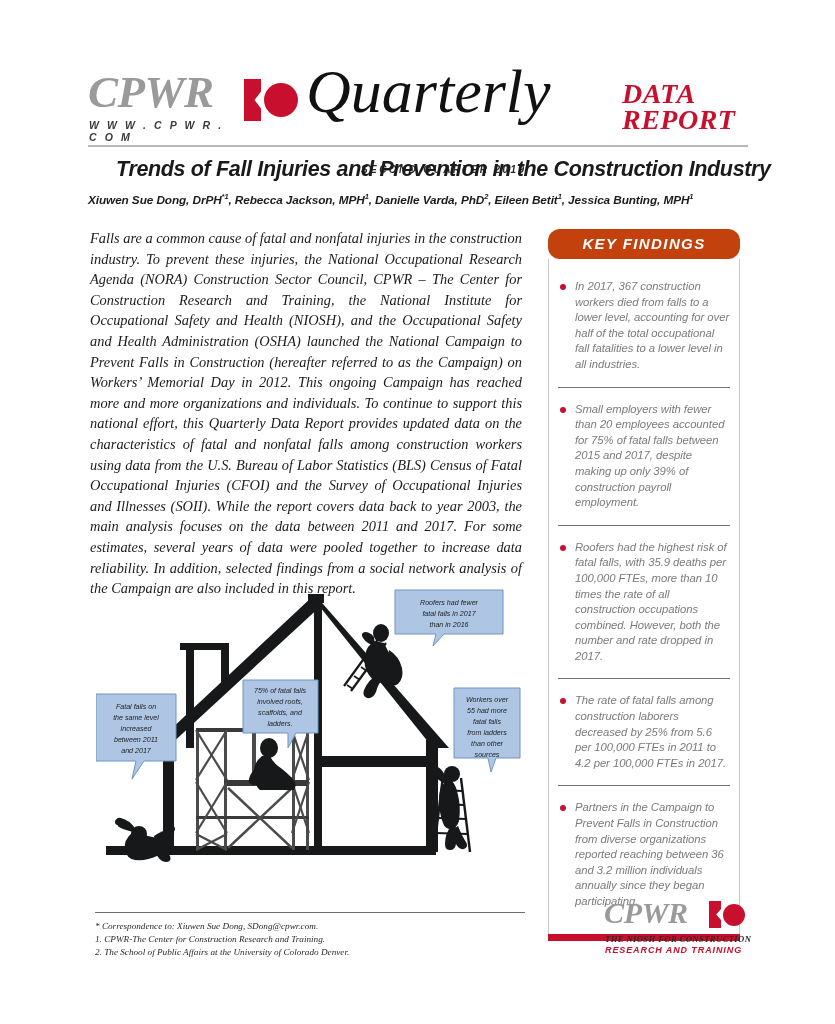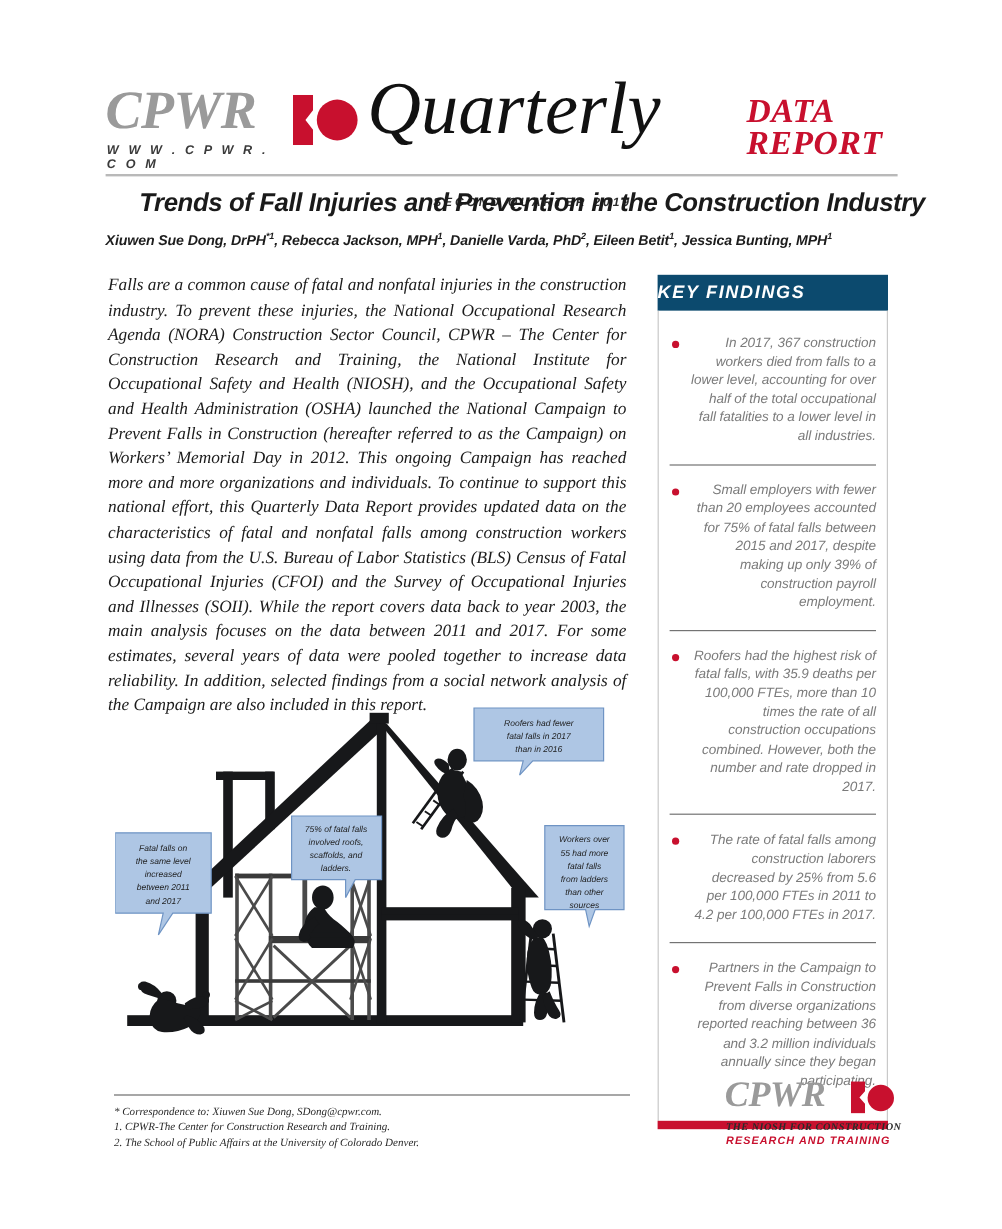--- a/index.html
+++ b/index.html
@@ -96,35 +96,36 @@
     font-size: 14.4px; line-height: 20.6px;
     color: #1b1b1b; text-align: justify;
   }
 
   
   .kf {
     position: absolute; left: 548px; top: 229px;
     width: 192px;
   }
   .kf-header {
-    background: #0c4a6e; color: #fff;
+    background: #c2410c; color: #fff;
+    text-align: center;
     font-size: 15px; font-weight: bold;
     letter-spacing: 1.4px;
     padding: 6px 0 7px;
+    border-radius: 12px;
   }
   .kf-body {
     border-left: 1px solid #c9c9c9;
     border-right: 1px solid #c9c9c9;
     background: #fff;
     padding: 14px 9px 10px 9px;
   }
   .kf-item {
     display: flex; align-items: flex-start;
     padding: 6px 0 14px 0;
-    text-align: right;
   }
   .kf-item + .kf-item { border-top: 1px solid #737373; padding-top: 14px; }
   .kf-bullet {
     flex: 0 0 auto;
     width: 6px; height: 6px; border-radius: 50%;
     background: #c8102e;
     margin: 5px 9px 0 2px;
   }
   .kf-text {
     font-size: 11.3px; line-height: 15.6px;

